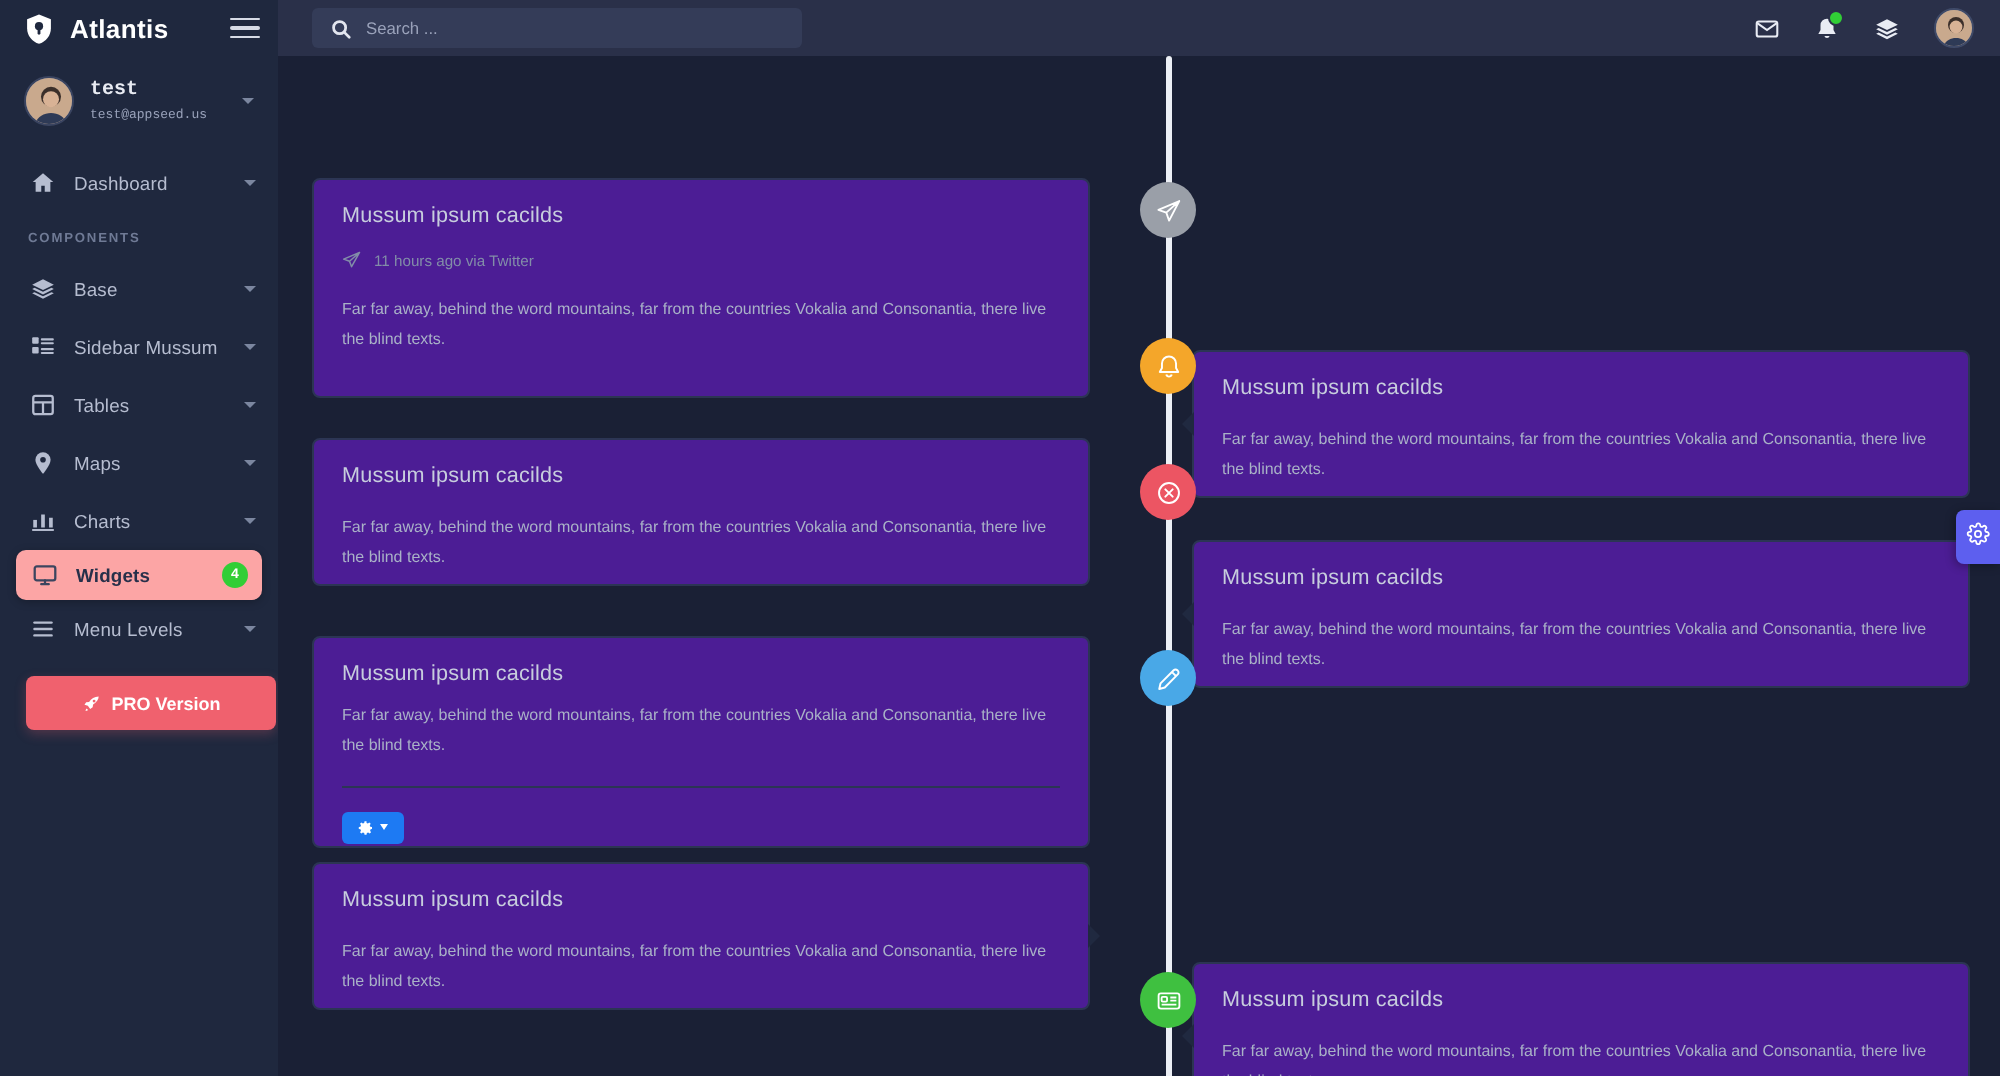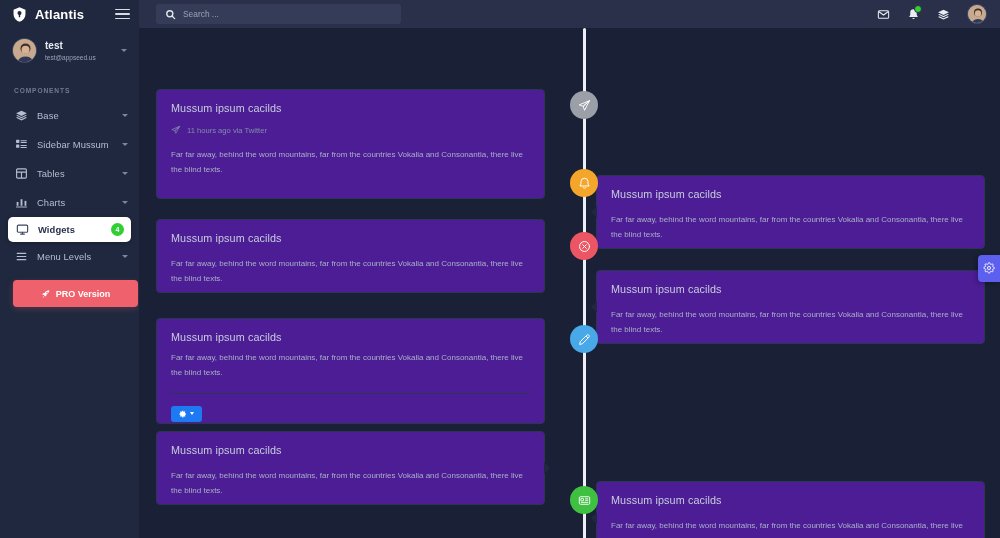--- a/index.html
+++ b/index.html
@@ -37,21 +37,21 @@
   .user-block {
     display: flex; align-items: center;
     padding: 10px 10px 11px 12px;
     gap: 8px;
   }
   .avatar-sm {
     width: 25px; height: 25px; border-radius: 50%;
     flex: 0 0 25px; overflow: hidden; background: #6d7891;
     border: 1px solid #3a4460;
   }
-  .user-meta { flex: 1; min-width: 0; line-height: 1.15; }
+  .user-meta { flex: 1; min-width: 0; line-height: 1.15; font-family: Liberation Mono, monospace; }
   .user-name { color: #e8ebf2; font-size: 10px; font-weight: 600; }
   .user-mail { color: #9aa3bb; font-size: 6.5px; margin-top: 2px; }
   .caret-sm {
     width: 0; height: 0;
     border-left: 3px solid transparent; border-right: 3px solid transparent;
     border-top: 3.5px solid #7b869f; flex: 0 0 6px; margin-right: 2px;
   }
 
   .nav { padding-top: 3px; }
   .nav-section {
@@ -72,21 +72,21 @@
   .nav-label {
     flex: 1; color: #b6bdd0; font-size: 9.4px;
     margin-left: 9px; letter-spacing: .1px;
   }
   .nav-caret {
     width: 0; height: 0;
     border-left: 3px solid transparent; border-right: 3px solid transparent;
     border-top: 3.5px solid #7b869f;
   }
   .nav-item.active {
-    background: #ffffff; border-radius: 5px;
+    background: #fca5a5; border-radius: 5px;
     margin: 0 8px; padding-left: 7px; padding-right: 7px;
     height: 25px;
     box-shadow: 0 1px 4px rgba(0,0,0,.25);
   }
   .nav-item.active .nav-label { color: #27304a; font-weight: 600; }
   .nav-item.active .nav-ico { color: #3b455f; }
   .badge {
     min-width: 13px; height: 13px; border-radius: 50%;
     background: #31ce36; color: #fff; font-size: 7px; font-weight: 700;
     display: flex; align-items: center; justify-content: center;
@@ -234,20 +234,29 @@
       </span>
       <span class="user-meta">
         <span class="user-name" style="display:block">test</span>
         <span class="user-mail" style="display:block">test@appseed.us</span>
       </span>
       <span class="caret-sm"></span>
     </div>
 
     <nav class="nav">
 
+      <div class="nav-item">
+        <span class="nav-ico">
+          <svg width="13" height="13" viewBox="0 0 24 24" fill="currentColor">
+            <path d="M12 3 2.5 11h2.7v9h5.2v-5.4h3.2V20h5.2v-9h2.7Z"></path>
+          </svg>
+        </span>
+        <span class="nav-label">Dashboard</span>
+        <span class="nav-caret"></span>
+      </div>
 
       <div class="nav-section">COMPONENTS</div>
 
       <div class="nav-item">
         <span class="nav-ico">
           <svg width="13" height="13" viewBox="0 0 24 24" fill="currentColor">
             <path d="M12 3 2 8l10 5 10-5Z"></path>
               <path d="M2 12l10 5 10-5-2.2-1.1L12 14.6 4.2 10.9Z"></path>
             <path d="M2 16l10 5 10-5-2.2-1.1L12 18.6 4.2 14.9Z"></path>
           </svg>
@@ -276,20 +285,30 @@
         <span class="nav-ico">
           <svg width="13" height="13" viewBox="0 0 24 24" fill="none" stroke="currentColor" stroke-width="2.1">
             <rect x="3" y="3.5" width="18" height="17" rx="2"></rect>
               <path d="M3 9.5h18M12 9.5v11"></path>
           </svg>
         </span>
         <span class="nav-label">Tables</span>
         <span class="nav-caret"></span>
       </div>
 
+      <div class="nav-item">
+        <span class="nav-ico">
+          <svg width="13" height="13" viewBox="0 0 24 24" fill="currentColor">
+            <path d="M12 2a7 7 0 0 0-7 7c0 5 7 13 7 13s7-8 7-13a7 7 0 0 0-7-7Z"></path>
+            <circle cx="12" cy="9" r="2.6" fill="#1f283e"></circle>
+          </svg>
+        </span>
+        <span class="nav-label">Maps</span>
+        <span class="nav-caret"></span>
+      </div>
 
       <div class="nav-item">
         <span class="nav-ico">
           <svg width="13" height="13" viewBox="0 0 24 24" fill="currentColor">
             <rect x="3" y="11" width="3.4" height="7"></rect>
               <rect x="10.3" y="6" width="3.4" height="12"></rect>
             <rect x="17.6" y="9" width="3.4" height="9"></rect>
               <rect x="2" y="19.4" width="20" height="1.8"></rect>
           </svg>
         </span>

